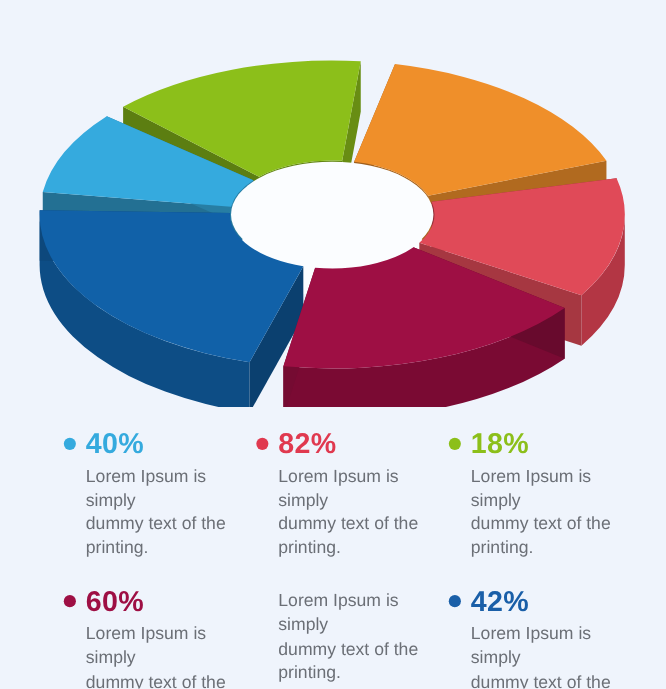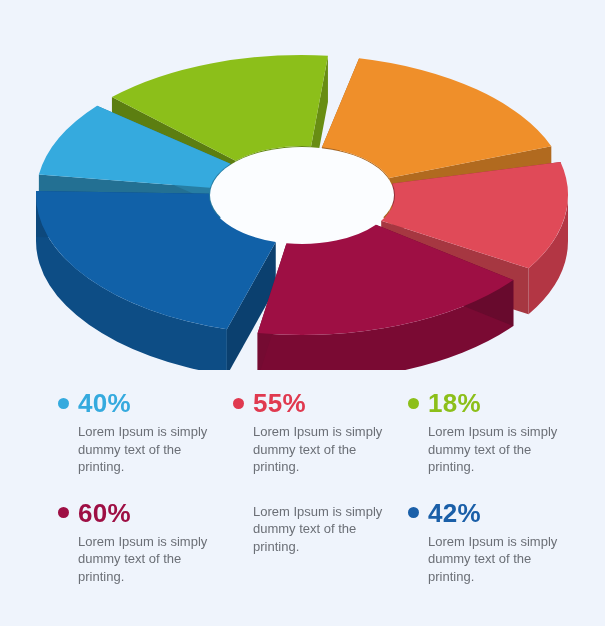--- a/index.html
+++ b/index.html
@@ -60,21 +60,21 @@
   .legend-pct {
     font-size: 26px;
     font-weight: bold;
     letter-spacing: 0.3px;
     line-height: 1;
   }
 
   .legend-desc {
     margin-top: 5px;
     margin-left: 20px;
-    font-size: 13px;
+    font-size: 16px;
     line-height: 1.35;
     color: #6b6f76;
     max-width: 140px;
   }
 
   .legend-desc span {
     display: block;
   }
 </style>
 </head>
@@ -126,21 +126,21 @@
     </div>
     <div class="legend-desc">
       <span>Lorem Ipsum is simply</span>
       <span>dummy text of the printing.</span>
     </div>
   </div>
 
   <div class="legend-item">
     <div class="legend-head">
       <span class="legend-dot" style="background-color: rgb(224, 57, 79);"></span>
-      <span class="legend-pct" style="color: rgb(224, 57, 79);">55%</span>
+      <span class="legend-pct" style="color: rgb(224, 57, 79);">82%</span>
     </div>
     <div class="legend-desc">
       <span>Lorem Ipsum is simply</span>
       <span>dummy text of the printing.</span>
     </div>
   </div>
 
   <div class="legend-item">
     <div class="legend-head">
       <span class="legend-dot" style="background-color: rgb(140, 191, 26);"></span>

